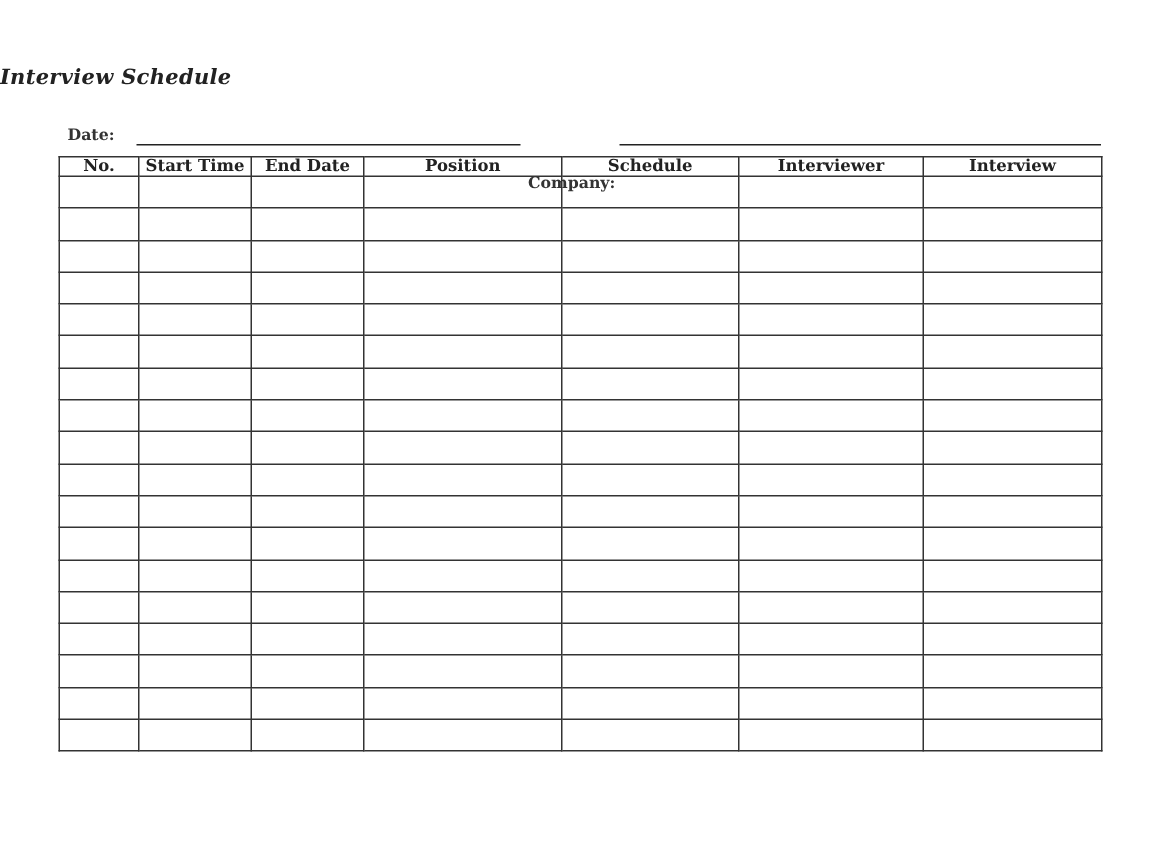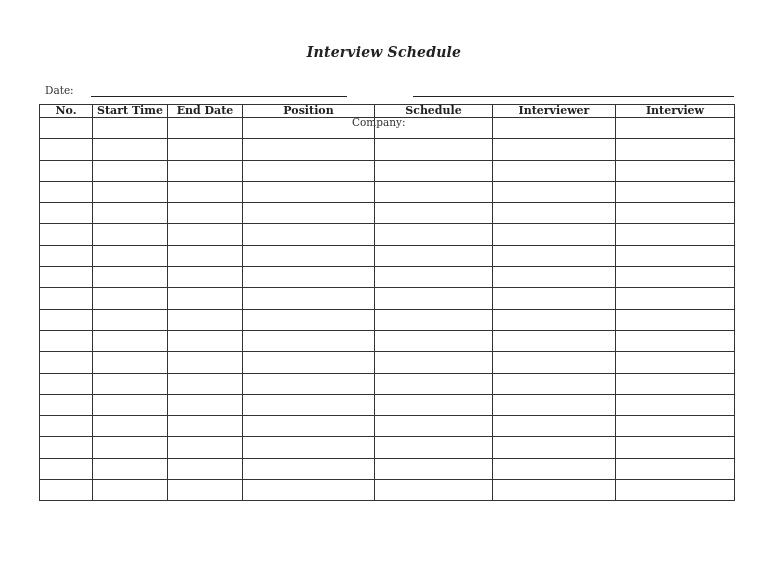--- a/index.html
+++ b/index.html
@@ -1,20 +1,20 @@
 <!DOCTYPE html>
 <html><head>
 <meta charset="utf-8">
 <style>
   html, body { margin: 0; padding: 0; background: #ffffff; }
   body { width: 768px; height: 568px; position: relative; overflow: hidden;
          font-family: "DejaVu Serif", "Liberation Serif", serif; color: #222; }
-  .title { position: absolute; left: 0; width: 768px; top: 44px; text-align: center;
+  .title { position: absolute; left: 0; width: 768px; top: 44px; 
            font-size: 14px; font-weight: bold; font-style: italic; letter-spacing: 0.2px; }
-  .label { position: absolute; font-size: 10.5px; color: #333; }
+  .label { position: absolute; font-size: 10.5px; color: #333; font-weight: bold; }
   .line { position: absolute; border-bottom: 1.3px solid #222; height: 0; }
   table.grid { position: absolute; left: 39px; top: 104px; border-collapse: collapse;
                table-layout: fixed; width: 695px; }
   table.grid th, table.grid td { border: 1.2px solid #333; padding: 0; }
   table.grid th { height: 12px; font-size: 11px; font-weight: bold; line-height: 12px;
                   text-align: center; color: #222; overflow: hidden; white-space: nowrap; }
   table.grid td { height: 20.3px; }
 </style>
 </head>
 <body>

